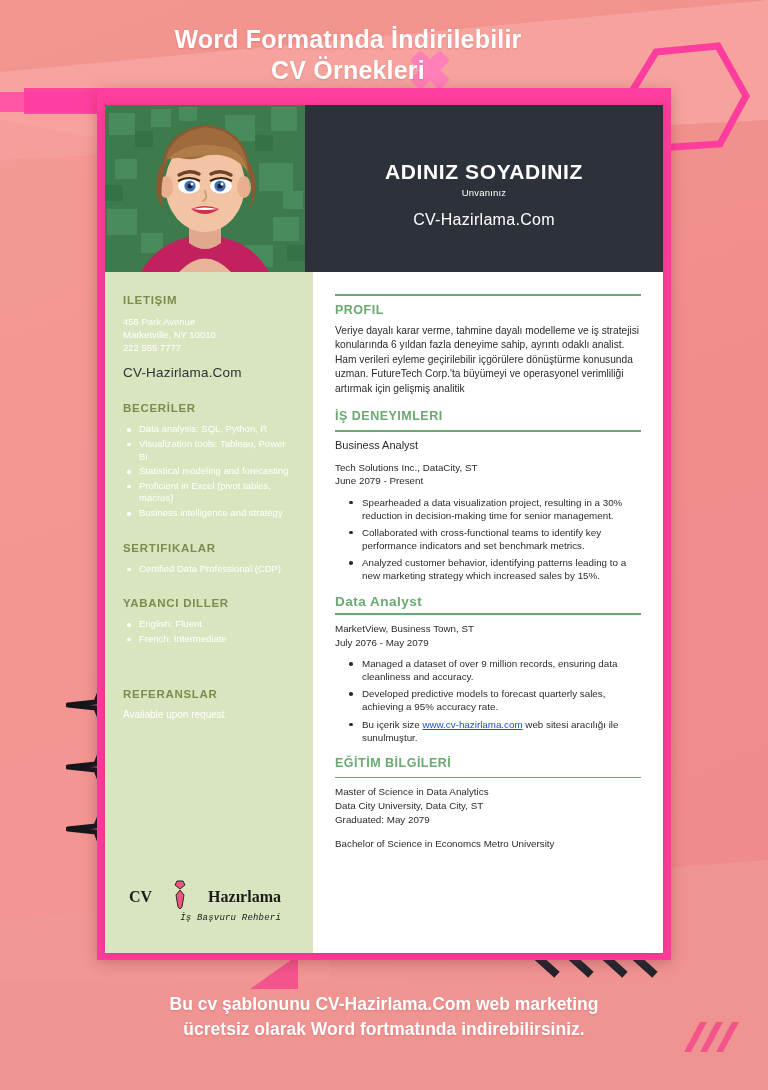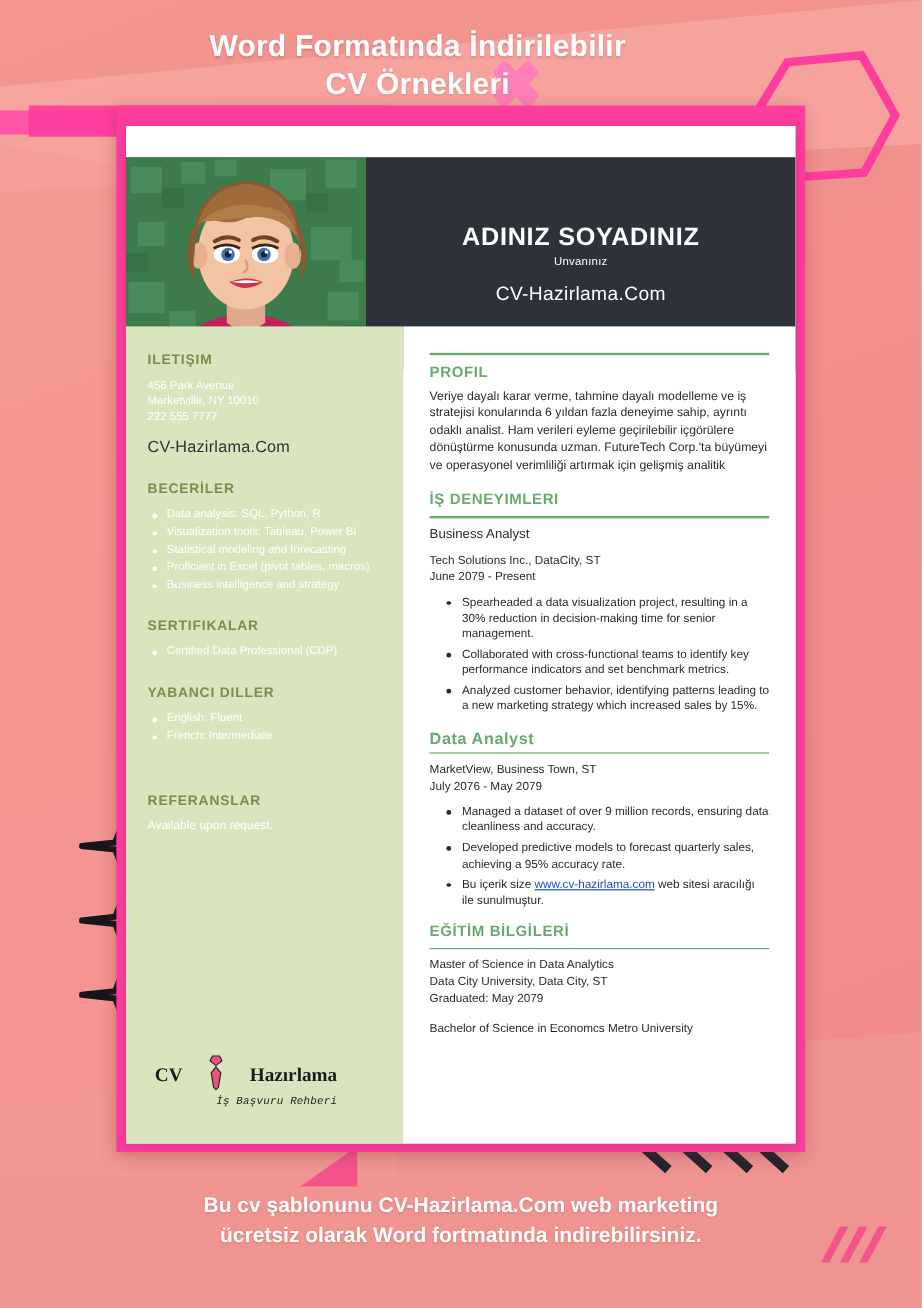--- a/index.html
+++ b/index.html
@@ -68,31 +68,31 @@
   .footer-block b{color:#ffffff;}
 
   
   .cv-frame{position:absolute;left:97px;top:88px;width:574px;height:872px;
     background:#ff3d9e;padding:0;box-shadow:0 3px 14px rgba(120,40,50,.30);z-index:5;}
   .cv-page{position:absolute;left:105px;top:105px;width:558px;height:848px;
     background:#ffffff;overflow:hidden;z-index:6;
     box-shadow:0 2px 10px rgba(110,35,45,.25);}
 
   
-  .cv-head{position:absolute;left:0;top:0;width:558px;height:178px;display:flex;margin-top:26px;}
+  .cv-head{position:absolute;left:0;top:0;width:558px;height:178px;display:flex;}
   .avatar-wrap{width:200px;height:167px;position:relative;overflow:hidden;background:#3e7a4e;}
   .head-right{flex:1;background:#2d313a;display:flex;flex-direction:column;
     align-items:center;justify-content:center;color:#fff;}
   .cv-name{font-size:21px;font-weight:bold;letter-spacing:.6px;}
   .cv-subtitle{font-size:9.5px;margin-top:3px;letter-spacing:.2px;}
   .cv-site{font-size:16px;margin-top:13px;letter-spacing:.3px;}
 
   
   .cv-body{position:absolute;left:0;top:167px;width:558px;height:681px;display:flex;}
-  .sidebar{width:231px;background:#d9e5be;padding:22px 16px 0 18px;box-sizing:border-box;
+  .sidebar{width:208px;background:#d9e5be;padding:22px 16px 0 18px;box-sizing:border-box;
     position:relative;}
   .main{flex:1;background:#ffffff;padding:22px 22px 0 22px;box-sizing:border-box;}
 
   
   .sb-h{color:#7d8c4e;font-weight:bold;font-size:11.5px;letter-spacing:.7px;
     margin:0 0 9px 0;}
   .sb-h.gap{margin-top:22px;}
   .sb-text{color:#ffffff;font-size:9.5px;line-height:1.38;margin:0;}
   .sb-site{color:#2d313a;font-size:13.5px;margin:11px 0 0 0;letter-spacing:.2px;}
   .sb-list{list-style:none;margin:0;padding:0 0 0 4px;}

